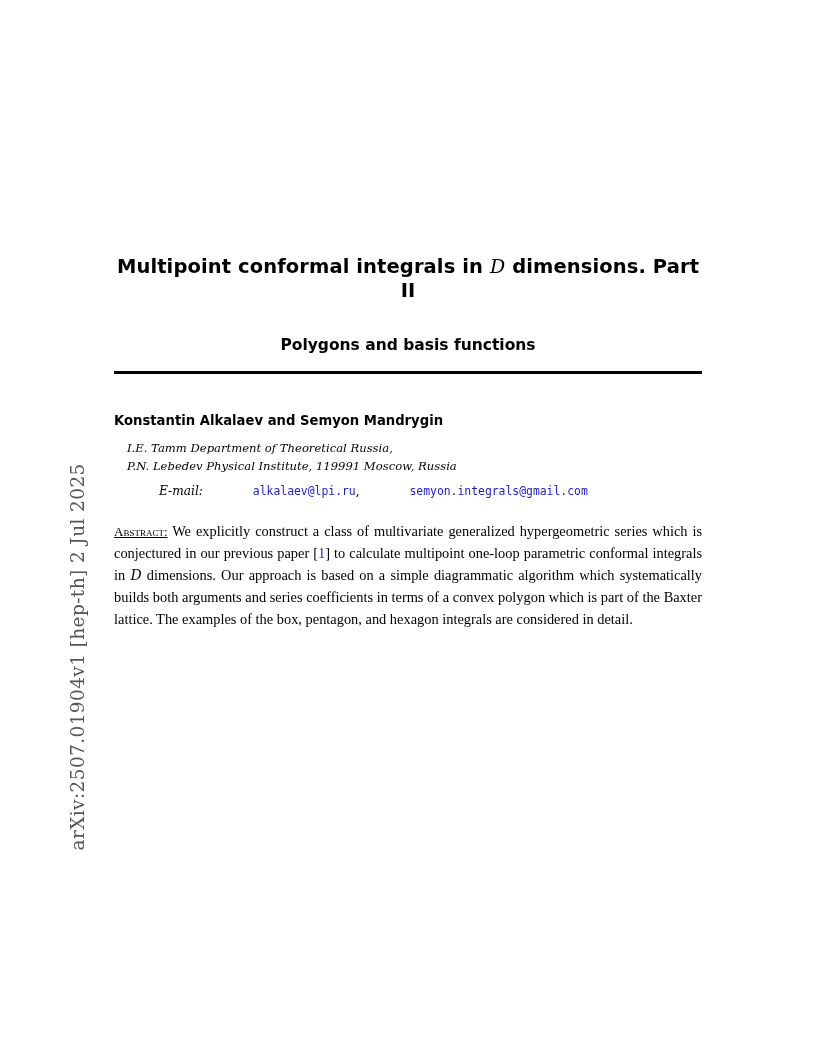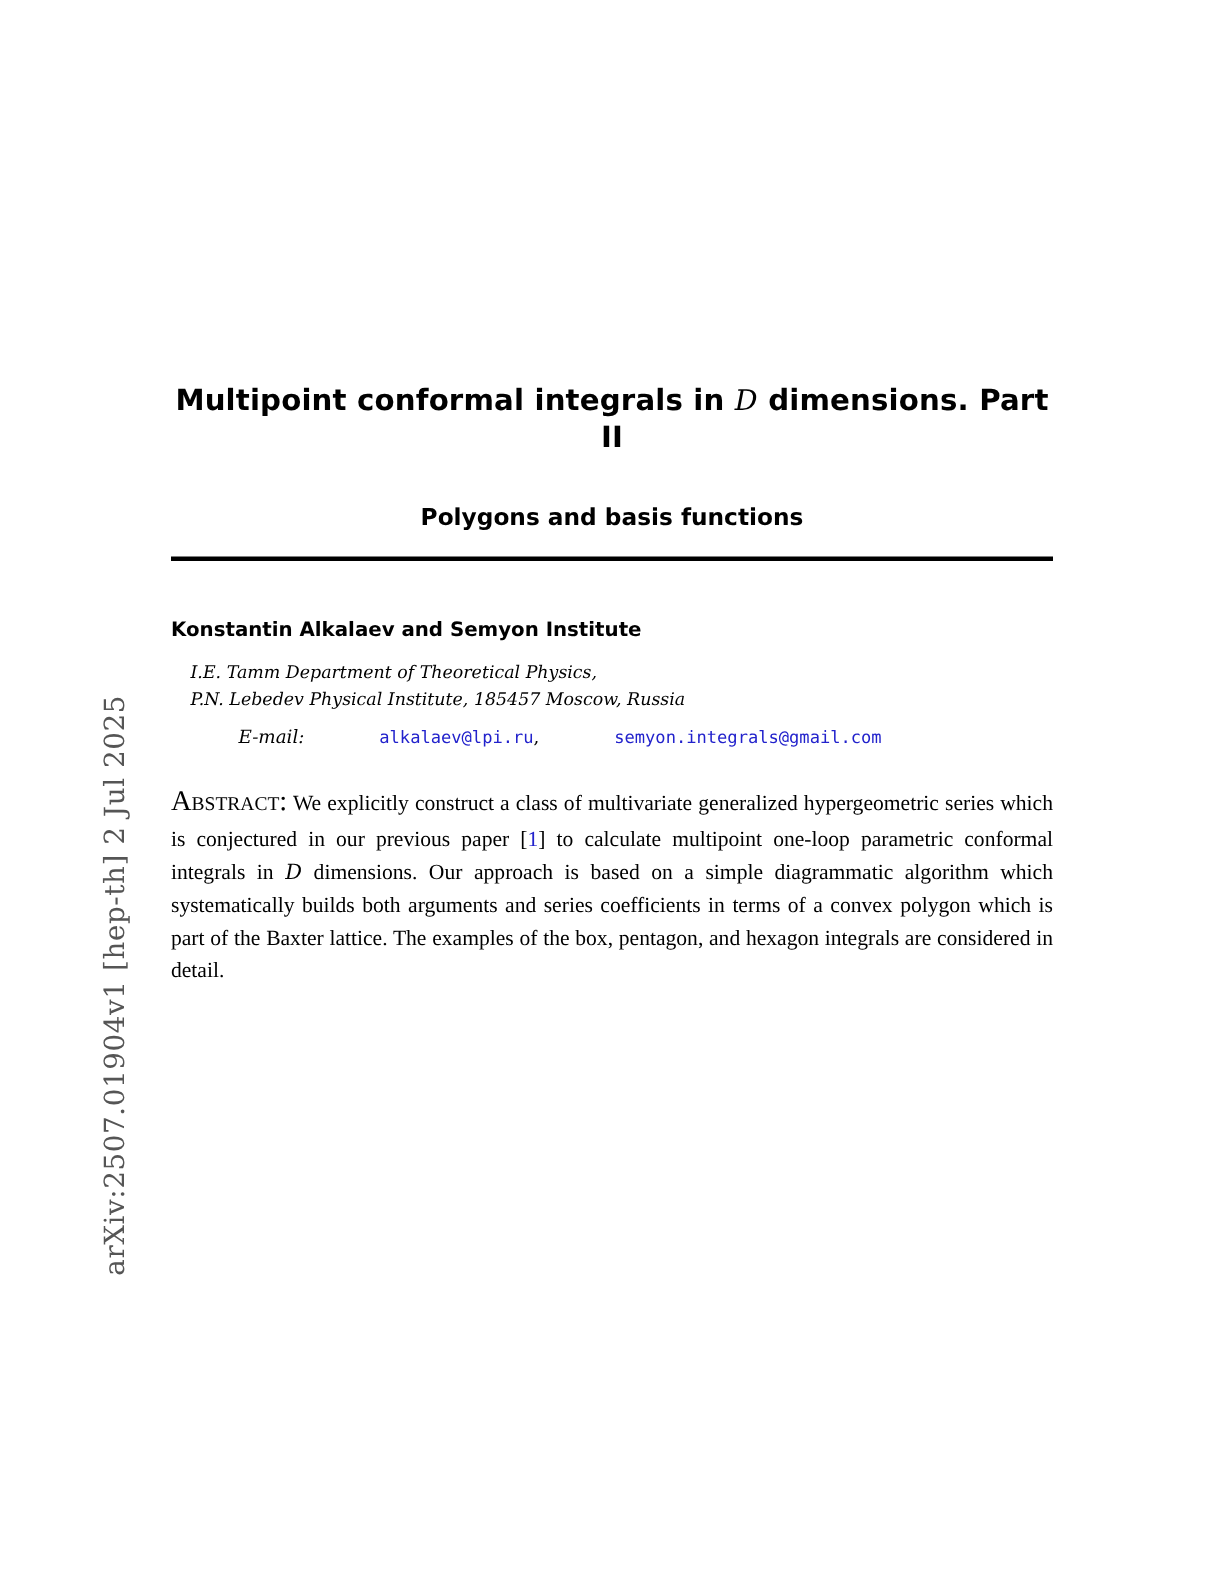--- a/index.html
+++ b/index.html
@@ -124,21 +124,22 @@
     left: 0;
     width: 588px;
     font-family: "Liberation Serif", serif;
     font-size: 14.4px;
     line-height: 1.52;
     text-align: justify;
     text-justify: inter-word;
   }
   .abstract-label {
     font-variant: small-caps;
-    font-size: 19px;
+    font-size: 13px;
+    text-decoration: underline;
   }
   .abstract .mathvar {
     font-family: "DejaVu Serif", serif;
     font-style: italic;
     font-size: 14px;
   }
   .cite-link {
     color: #2222cc;
     text-decoration: none;
   }
@@ -154,25 +155,25 @@
     <div class="title-main">
       <span>Multipoint conformal integrals in</span>
       <span class="mathvar">D</span>
       <span>dimensions.  Part II</span>
     </div>
     <div class="title-sub">Polygons and basis functions</div>
   </div>
 
   <div class="rule"></div>
 
-  <div class="authors">Konstantin Alkalaev and Semyon Institute</div>
+  <div class="authors">Konstantin Alkalaev and Semyon Mandrygin</div>
 
   <div class="affiliation">
-    <div>I.E. Tamm Department of Theoretical Physics,</div>
-    <div>P.N. Lebedev Physical Institute, 185457 Moscow, Russia</div>
+    <div>I.E. Tamm Department of Theoretical Russia,</div>
+    <div>P.N. Lebedev Physical Institute, 119991 Moscow, Russia</div>
   </div>
 
   <div class="email-line">
     <span class="email-label">E-mail:</span>
     <a class="email-link" href="#">alkalaev@lpi.ru</a><span>,</span>
     <a class="email-link" href="#">semyon.integrals@gmail.com</a>
   </div>
 
   <div class="abstract">
     <span class="abstract-label">Abstract:</span><span> We explicitly construct a class of multivariate generalized hypergeometric series which is conjectured in our previous paper [</span><a class="cite-link" href="#">1</a><span>] to calculate multipoint one-loop parametric conformal integrals in </span><span class="mathvar">D</span><span> dimensions.  Our approach is based on a simple diagrammatic algorithm which systematically builds both arguments and series coefficients in terms of a convex polygon which is part of the Baxter lattice.  The examples of the box, pentagon, and hexagon integrals are considered in detail.</span>

